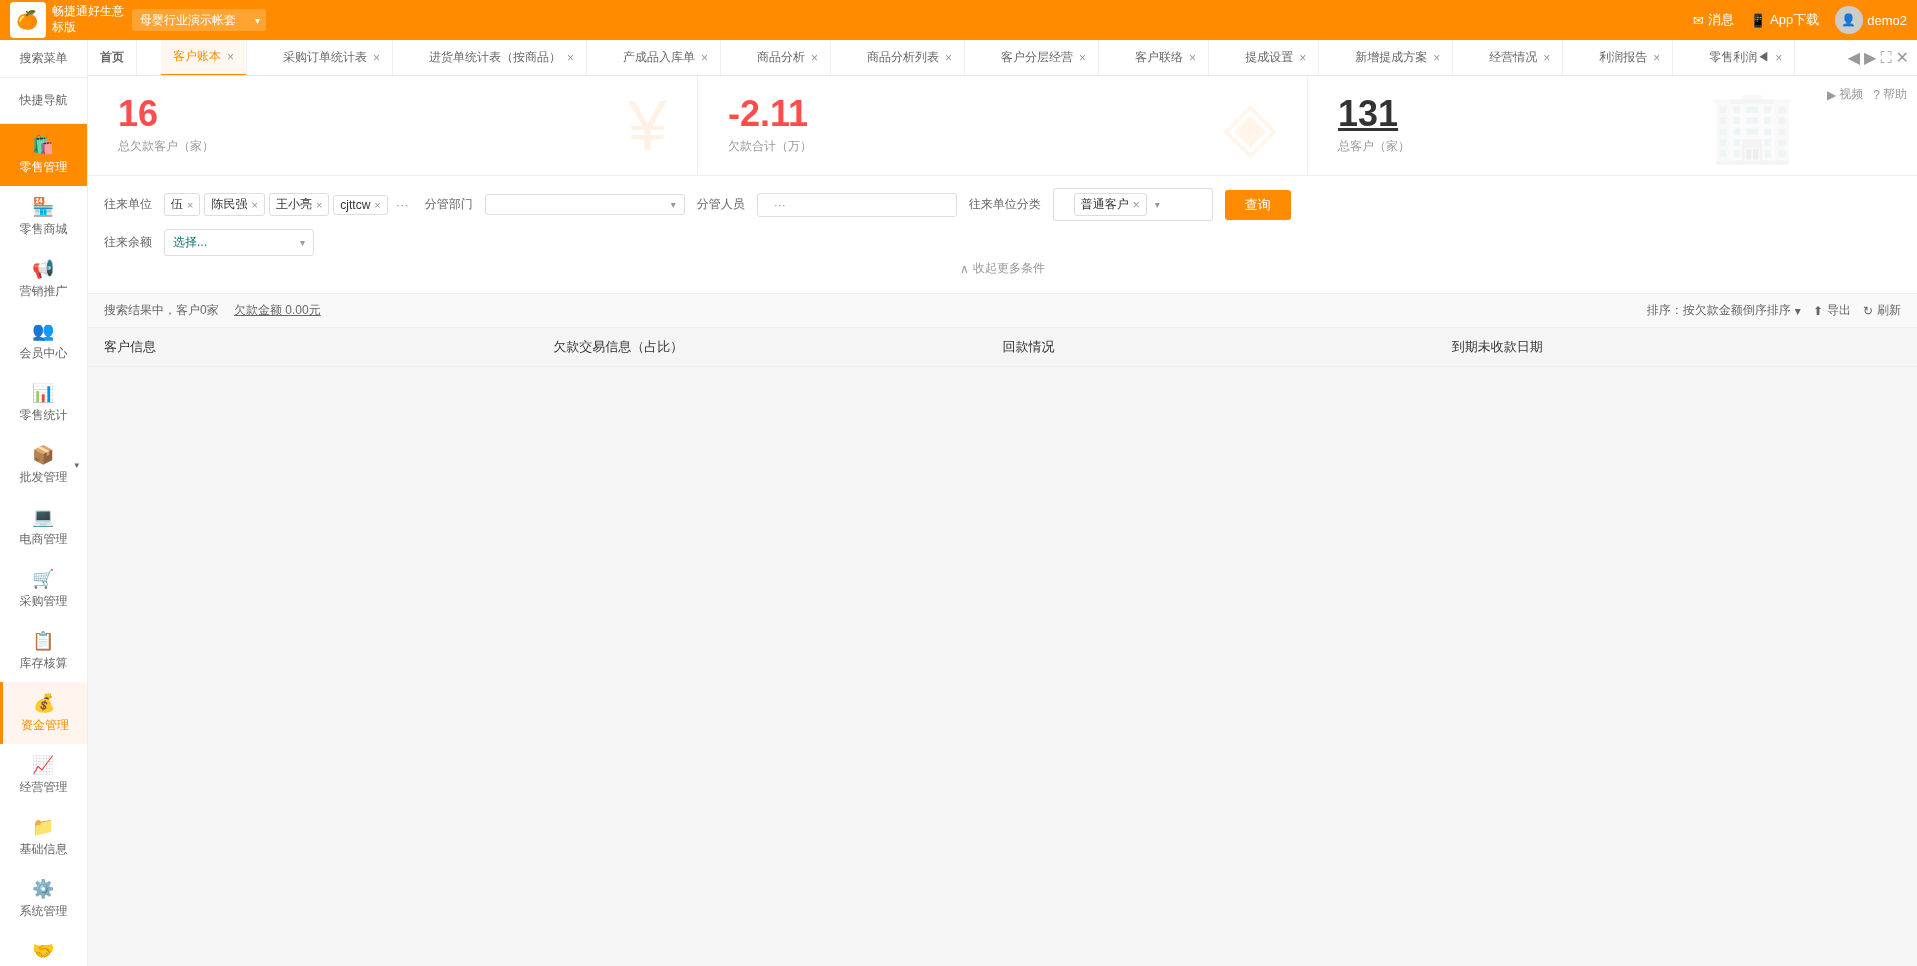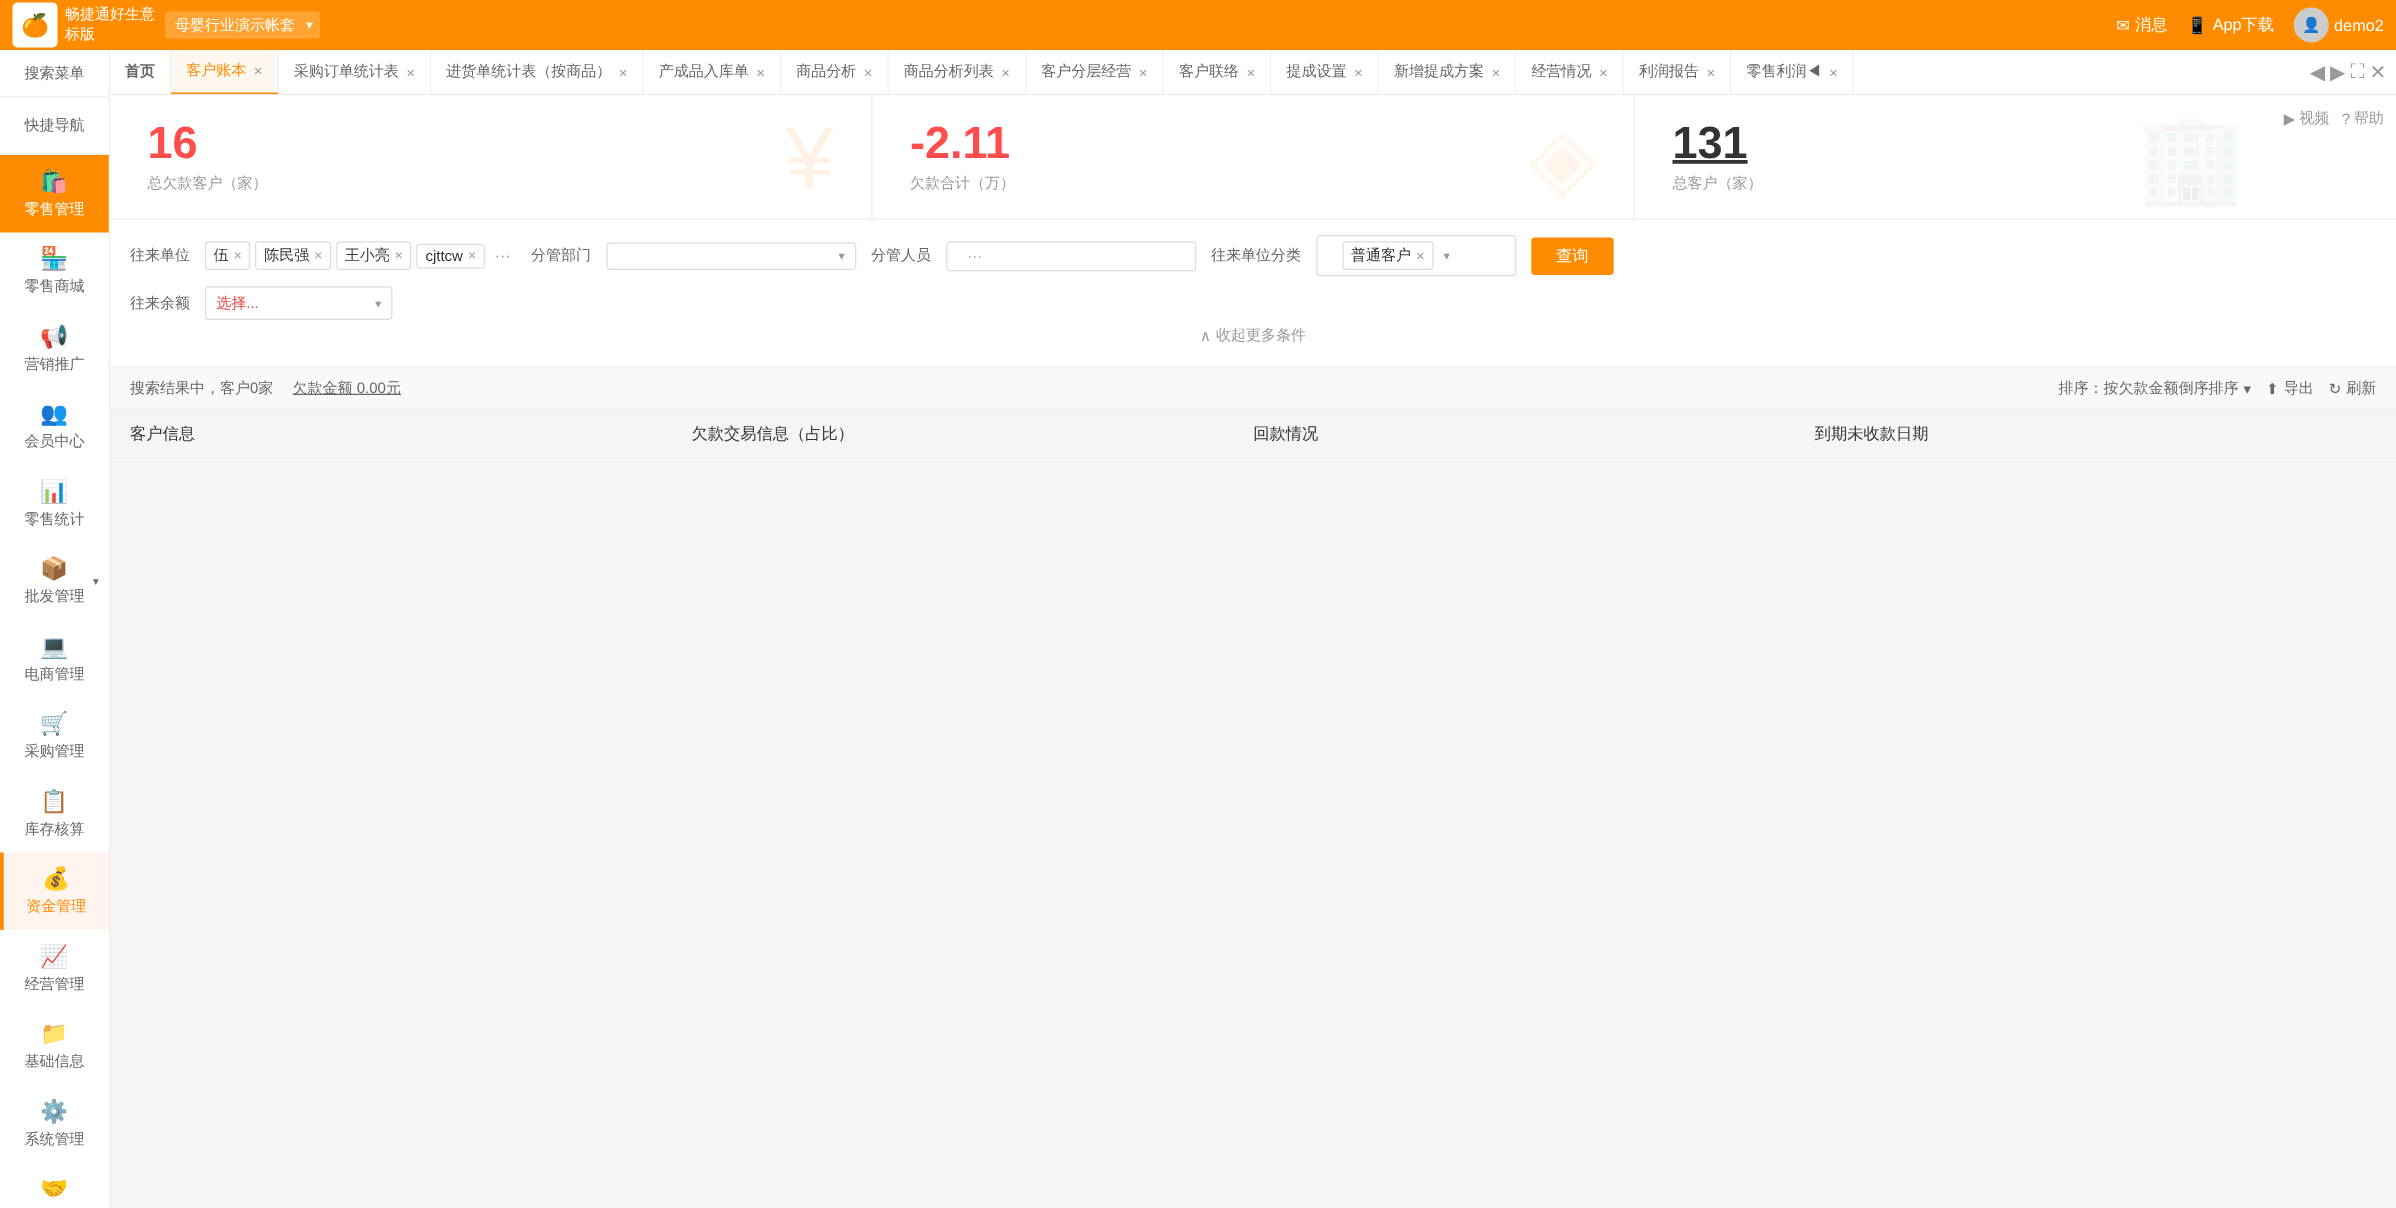--- a/index.html
+++ b/index.html
@@ -4,21 +4,21 @@
   <style>
     * { margin: 0; padding: 0; box-sizing: border-box; }
     body { font-family: 'Microsoft YaHei', Arial, sans-serif; font-size: 13px; background: #f5f5f5; color: #333; overflow-x: hidden; }
 
     
     .top-bar { display: flex; align-items: center; background: #ff8c00; height: 40px; padding: 0 10px; justify-content: space-between; }
     .top-bar-left { display: flex; align-items: center; gap: 8px; }
     .logo-area { display: flex; align-items: center; gap: 6px; }
     .logo-icon { width: 36px; height: 36px; background: #fff; border-radius: 4px; display: flex; align-items: center; justify-content: center; font-size: 18px; color: #ff8c00; }
     .logo-text { color: #fff; font-size: 12px; line-height: 1.3; }
-    .store-selector { background: rgba(255,255,255,0.2); border: none; color: #fff; padding: 4px 20px 4px 8px; border-radius: 3px; font-size: 12px; appearance: none; cursor: pointer; position: relative; }
+    .store-selector { background: rgba(255,255,255,0.2); border: none; color: #fff; padding: 4px 30px 4px 8px; border-radius: 3px; font-size: 12px; appearance: none; cursor: pointer; position: relative; }
     .store-selector-wrap { position: relative; display: flex; align-items: center; }
     .store-selector-wrap::after { content: '▾'; color: #fff; position: absolute; right: 6px; font-size: 10px; pointer-events: none; }
     .top-bar-right { display: flex; align-items: center; gap: 16px; color: #fff; font-size: 13px; }
     .top-bar-right span { cursor: pointer; display: flex; align-items: center; gap: 4px; }
     .avatar { width: 28px; height: 28px; border-radius: 50%; background: #ccc; display: flex; align-items: center; justify-content: center; font-size: 12px; overflow: hidden; }
 
     
     .main-layout { display: flex; height: calc(100vh - 40px); }
 
     
@@ -30,21 +30,21 @@
     .sidebar-item { display: flex; flex-direction: column; align-items: center; padding: 10px 4px; cursor: pointer; font-size: 12px; color: #666; position: relative; }
     .sidebar-item.active { background: #ff8c00; color: #fff; }
     .sidebar-item.active-sub { background: #fff; color: #ff8c00; border-left: 3px solid #ff8c00; }
     .sidebar-item .item-icon { font-size: 18px; margin-bottom: 3px; }
     .sidebar-item.has-arrow::after { content: '▾'; font-size: 9px; position: absolute; right: 8px; top: 50%; transform: translateY(-50%); }
 
     
     .content-area { flex: 1; display: flex; flex-direction: column; overflow: hidden; }
 
     
-    .tab-bar { display: flex; align-items: center; background: #fff; border-bottom: 1px solid #e8e8e8; height: 36px; overflow-x: auto; flex-shrink: 0; }
+    .tab-bar { display: flex; align-items: center; background: #fff; border-bottom: 1px solid #e8e8e8; height: 36px; overflow-x: auto; flex-shrink: 0; gap: 24px; }
     .tab-bar::-webkit-scrollbar { height: 0; }
     .tab-item { display: flex; align-items: center; padding: 0 12px; height: 36px; font-size: 12px; cursor: pointer; white-space: nowrap; border-right: 1px solid #f0f0f0; color: #666; flex-shrink: 0; gap: 6px; }
     .tab-item.active { background: #fff8f0; color: #ff8c00; border-bottom: 2px solid #ff8c00; }
     .tab-item .tab-close { color: #999; font-size: 12px; cursor: pointer; }
     .tab-item.home { background: #fff; font-weight: bold; }
     .tab-bar-actions { display: flex; align-items: center; margin-left: auto; padding: 0 8px; gap: 4px; flex-shrink: 0; }
     .tab-bar-actions span { cursor: pointer; color: #999; font-size: 16px; }
 
     
     .page-content { flex: 1; overflow-y: auto; background: #f5f5f5; }
@@ -350,21 +350,21 @@
             </div>
             <span class="arrow" style="margin-left:4px;">▾</span>
           </div>
 
           <button class="query-btn">查询</button>
         </div>
 
         <div class="filter-row2">
           <span class="filter-label">往来余额</span>
           <div class="filter-select" style="min-width:150px;">
-            <span style="color:#ef4444;">选择...</span>
+            <span style="color:#0f766e;">选择...</span>
             <span class="arrow">▾</span>
           </div>
         </div>
 
         <div class="collapse-btn">
           <span>∧</span>
           <span>收起更多条件</span>
         </div>
       </div>
 

